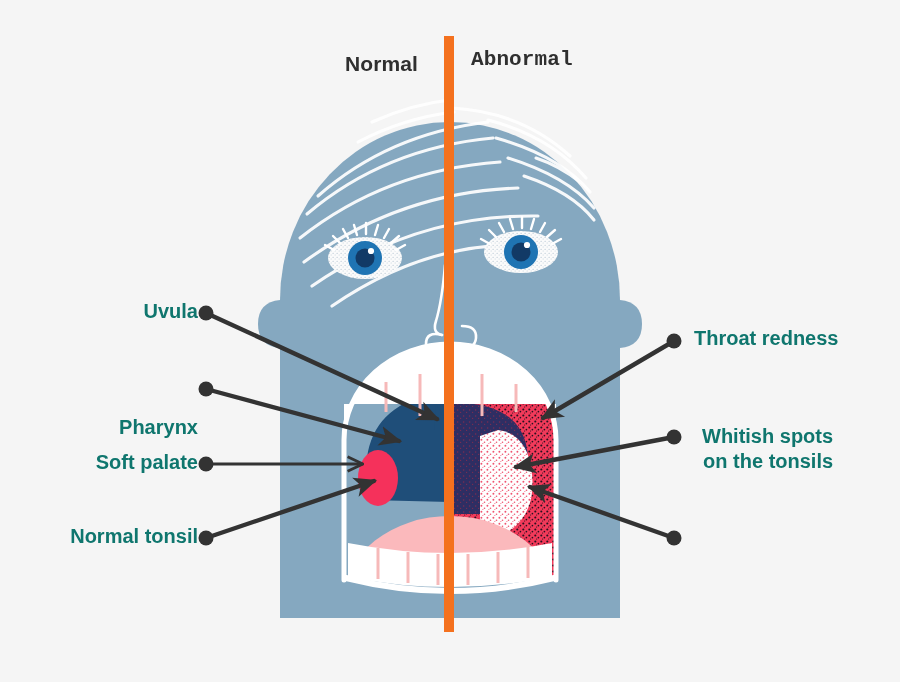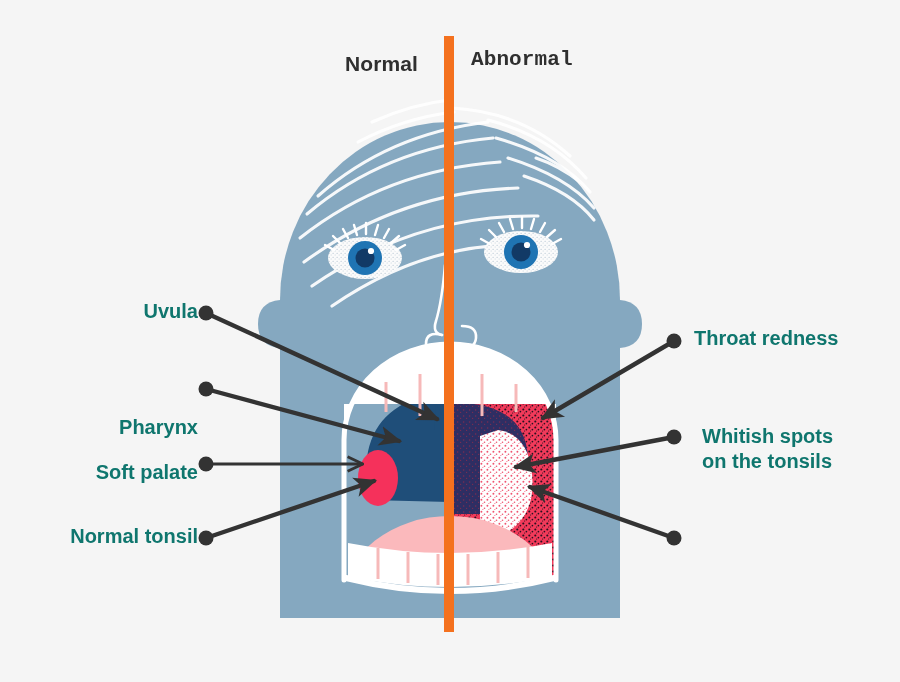--- a/index.html
+++ b/index.html
@@ -49,25 +49,25 @@
     font-size: 20px;
     font-weight: bold;
     color: #0f766e;
     white-space: nowrap;
     line-height: 25px;
   }
   .callout-left {
     text-align: right;
   }
   .callout-right {
-    text-align: left;
+    text-align: right;
   }
   #label-uvula        { right: 690px; top: 299px; }
   #label-pharynx      { right: 690px; top: 391px; margin-top: 24px; }
-  #label-soft-palate  { right: 690px; top: 450px; margin-top: 10px; }
+  #label-soft-palate  { right: 690px; top: 450px; }
   #label-normal-tonsil{ right: 690px; top: 524px; }
   #label-throat-redness { left: 694px; top: 326px; }
   #label-whitish-spots  { left: 694px; top: 424px; margin-left: 8px; }
   #label-swollen-tonsil { left: 694px; top: 524px; }
 </style>
 </head>
 <body>
 
 <div id="figure-root">
 

